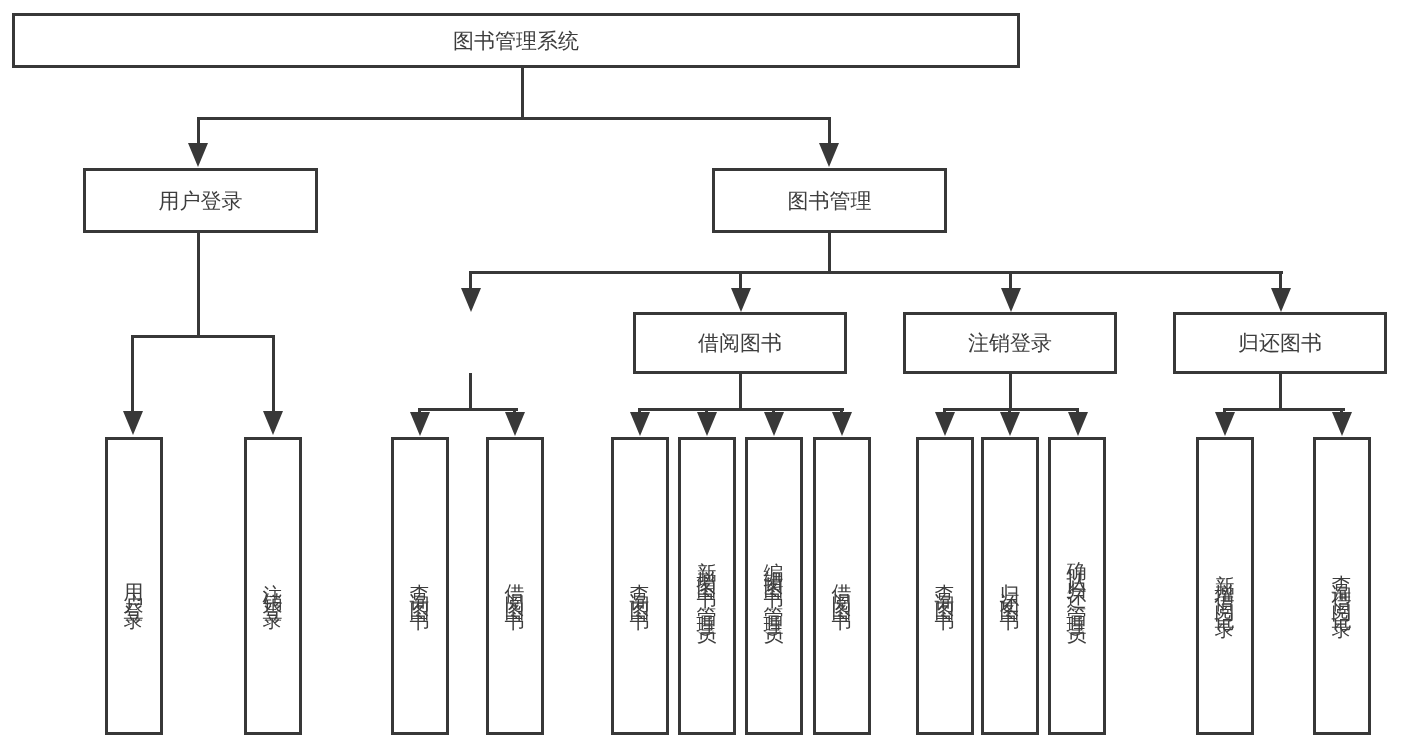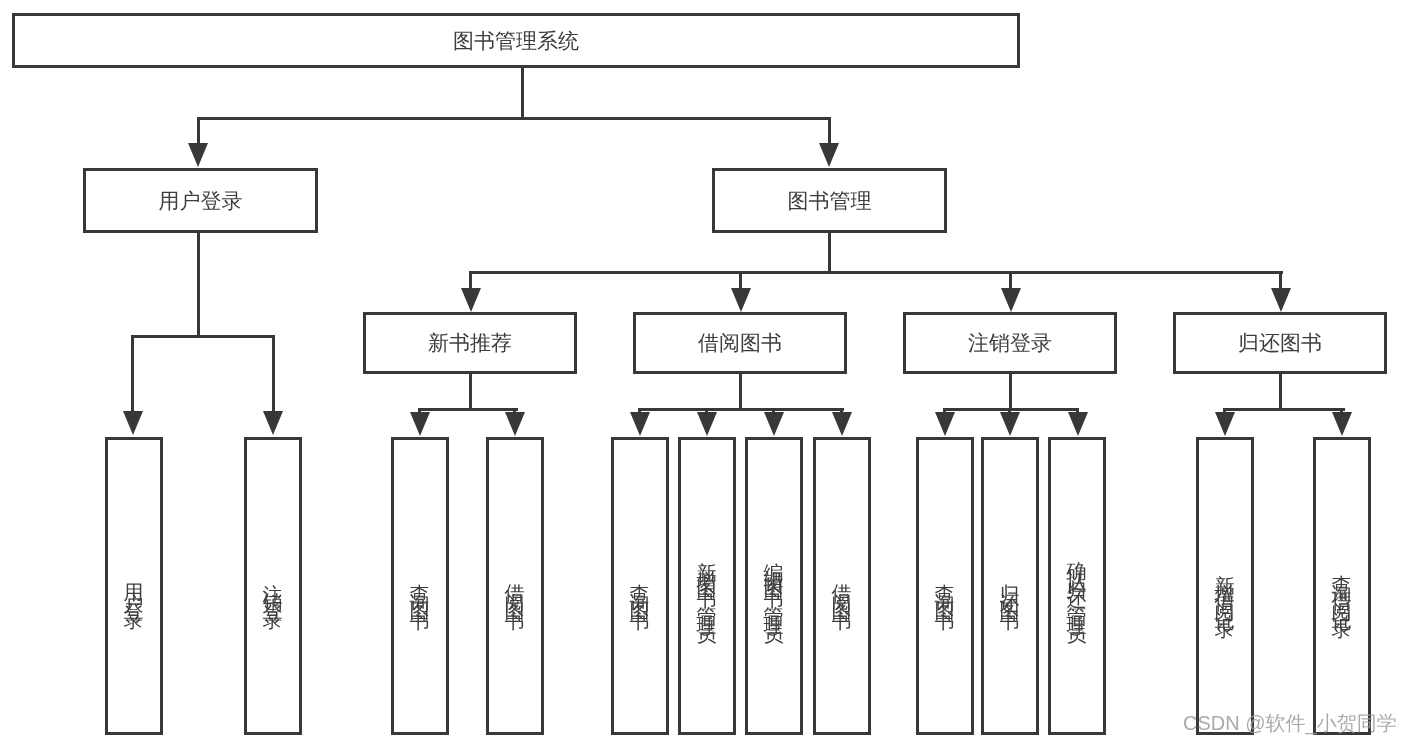--- a/index.html
+++ b/index.html
@@ -59,21 +59,20 @@
 </head>
 <body>
 
 <div class="canvas">
 
   <div class="box root">图书管理系统</div>
 
   <div class="box lv2" style="left:83px">用户登录</div>
   <div class="box lv2" style="left:712px">图书管理</div>
 
-  <div class="box lv3" style="left:363px">新书推荐</div>
   <div class="box lv3" style="left:633px">借阅图书</div>
   <div class="box lv3" style="left:903px">注销登录</div>
   <div class="box lv3" style="left:1173px">归还图书</div>
 
   <div class="box vbox" style="left:105px">用户登录</div>
   <div class="box vbox" style="left:244px">注销登录</div>
   <div class="box vbox" style="left:391px">查询图书</div>
   <div class="box vbox" style="left:486px">借阅图书</div>
   <div class="box vbox" style="left:611px">查询图书</div>
   <div class="box vbox" style="left:678px">新增图书（管理员）</div>
@@ -137,15 +136,14 @@
   <div class="v" style="left:1076px;top:408px;height:6px"></div>
   <div class="arr" style="left:1068px;top:412px"></div>
 
   <div class="v" style="left:1279px;top:373px;height:35px"></div>
   <div class="h" style="left:1223px;top:408px;width:122px"></div>
   <div class="v" style="left:1223px;top:408px;height:6px"></div>
   <div class="arr" style="left:1215px;top:412px"></div>
   <div class="v" style="left:1340px;top:408px;height:6px"></div>
   <div class="arr" style="left:1332px;top:412px"></div>
 
-  <div class="watermark">CSDN @软件_小贺同学</div>
 
 </div>
 
 </body></html>

